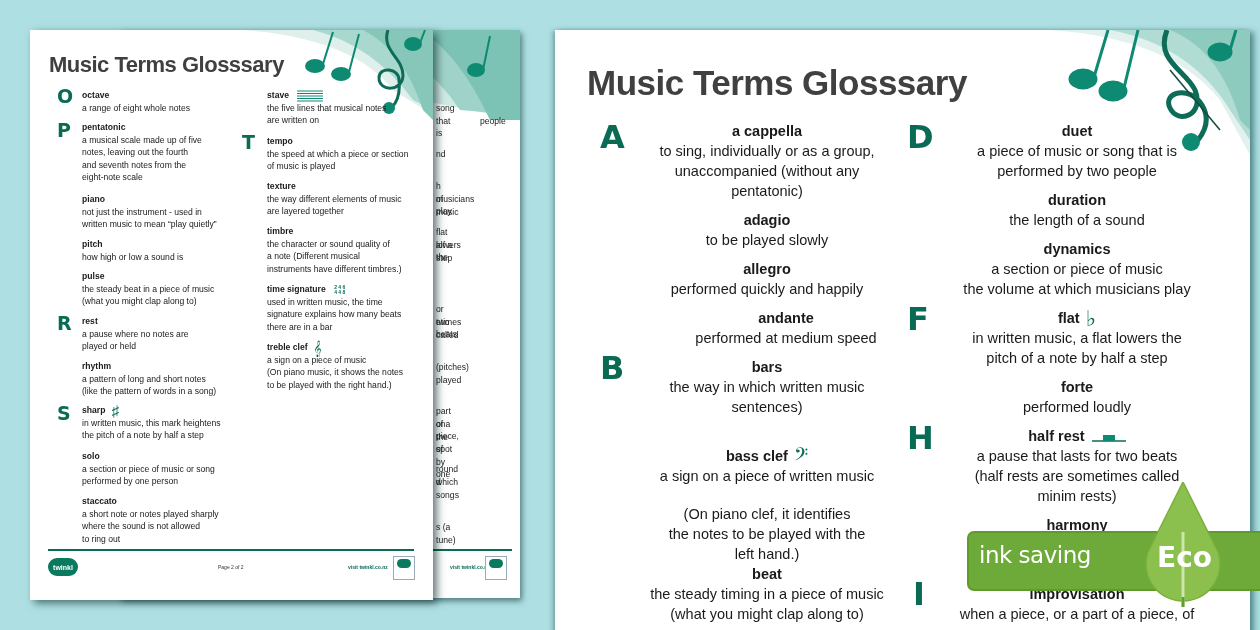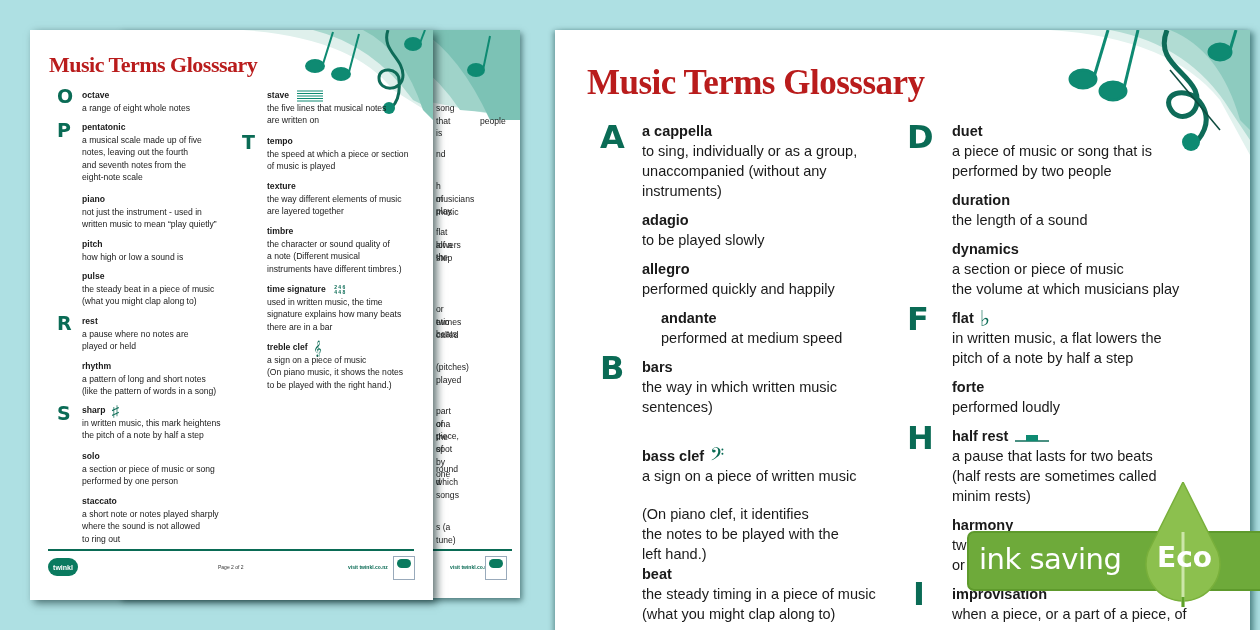--- a/index.html
+++ b/index.html
@@ -13,41 +13,41 @@
     box-shadow: 2px 3px 6px rgba(0,40,40,0.55);
     overflow: hidden;
   }
   
   #page-back { left: 120px; top: 30px; width: 400px; height: 568px; }
   #page2 { left: 30px; top: 30px; width: 403px; height: 570px; box-shadow: 4px 3px 8px rgba(0,30,30,0.6); }
   #page1 { left: 555px; top: 30px; width: 695px; height: 610px; box-shadow: -2px 1px 5px rgba(0,40,40,0.35), 4px 2px 6px rgba(0,60,60,0.5); }
 
   .deco { position: absolute; top: 0; right: 0; }
   .title {
-    position: absolute; color: #b91c1c; font-weight: bold;
-    font-family: Liberation Serif, serif; letter-spacing: -0.5px;
+    position: absolute; color: #404040; font-weight: bold;
+    font-family: Liberation Sans, sans-serif; letter-spacing: -0.5px;
   }
   .letter {
     position: absolute; color: #0a6b55; font-weight: bold;
     font-family: "DejaVu Sans", sans-serif;
   }
   .term { position: absolute; color: #1a1a1a; }
   .term .name { font-weight: bold; display: block; }
   .term .def { display: block; }
   .term .def2 { display: block; }
 
   
   #page2 .title { font-size: 22px; left: 19px; top: 22px; }
   #page2 .letter { font-size: 19px; }
   #page2 .term { font-size: 8.6px; line-height: 12.6px; width: 170px; }
 
   
   #page1 .title { font-size: 35px; left: 32px; top: 33px; }
   #page1 .letter { font-size: 32px; }
-  #page1 .term { font-size: 14.5px; line-height: 20px; width: 250px; }
+  #page1 .term { font-size: 14.5px; line-height: 20px; width: 250px; text-align: center; }
   #page1 .term .def2 { margin-top: 9px; }
 
   .footer-line { position: absolute; height: 2px; background: #0a6b55; }
   .footer-text { position: absolute; font-size: 5px; color: #333; }
   .footer-link { position: absolute; font-size: 5px; color: #0a6b55; font-weight: bold; }
   .twinkl-logo {
     position: absolute; width: 30px; height: 18px; border-radius: 9px;
     background: #0a7a5f; color: #fff; font-size: 7px; font-weight: bold;
     display: flex; align-items: center; justify-content: center;
   }
@@ -61,21 +61,21 @@
 
   .icon-inline { display: inline-block; vertical-align: middle; margin-left: 6px; color: #0a6b55; }
 
   
   #eco-banner {
     position: absolute; left: 967px; top: 531px; width: 300px; height: 60px;
     background: #6eaa3a; border: 2px solid #5e9a2c; border-radius: 7px 0 0 7px;
     box-sizing: border-box;
   }
   #eco-banner .ink-label {
-    position: absolute; left: 10px; top: 9px; color: #ffffff; font-size: 29px;
+    position: absolute; left: 10px; top: 9px; color: #ffffff; font-size: 23px;
     font-family: "DejaVu Sans", sans-serif; letter-spacing: -0.5px;
   }
   #eco-drop { position: absolute; left: 1143px; top: 482px; }
 </style>
 </head>
 <body>
 
 <div class="page" id="page-back">
   <svg class="deco" width="400" height="90" viewBox="0 0 400 90">
     <path d="M150 0 Q260 10 300 70 L400 90 L400 0 Z" fill="#cfe9e4"></path>
@@ -261,21 +261,21 @@
     <line x1="180" y1="40" x2="230" y2="100" stroke="#0e4b3e" stroke-width="1.5"></line>
     <circle cx="201" cy="112" r="9" fill="#0e8a72"></circle>
   </svg>
   <div class="title">Music Terms Glosssary</div>
 
   <span class="letter" style="left:45px; top:88px;">A</span>
   <div class="term" style="left:87px; top:91px;">
     <span class="name">a cappella</span>
     <span class="def">to sing, individually or as a group,</span>
     <span class="def">unaccompanied (without any</span>
-    <span class="def">instruments)</span>
+    <span class="def">pentatonic)</span>
   </div>
   <div class="term" style="left:87px; top:180px;">
     <span class="name">adagio</span>
     <span class="def">to be played slowly</span>
   </div>
   <div class="term" style="left:87px; top:229px;">
     <span class="name">allegro</span>
     <span class="def">performed quickly and happily</span>
   </div>
   <div class="term" style="left:78px; top:278px;margin-left:28px;">

